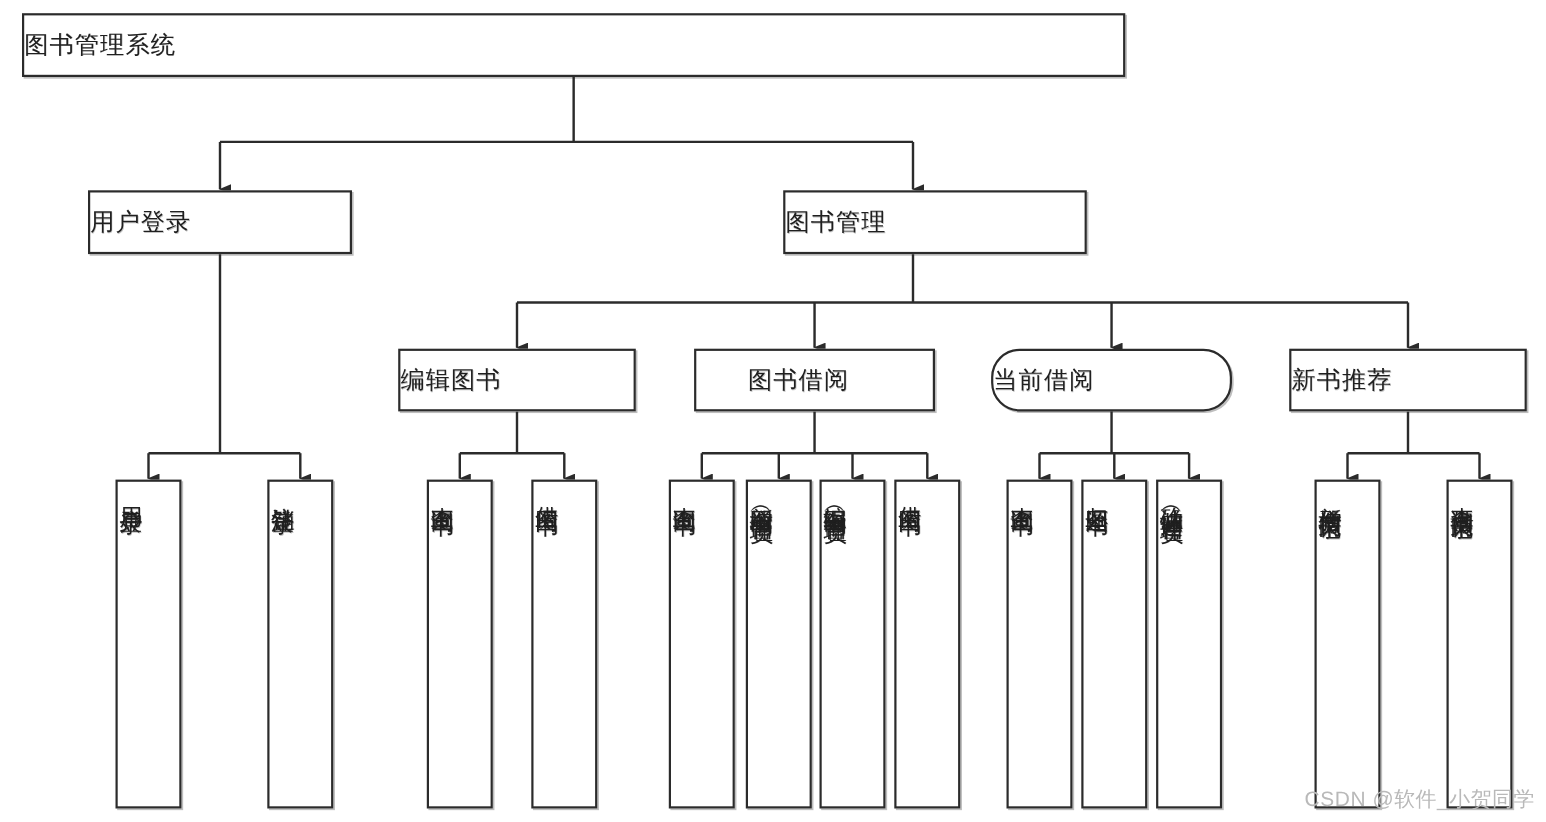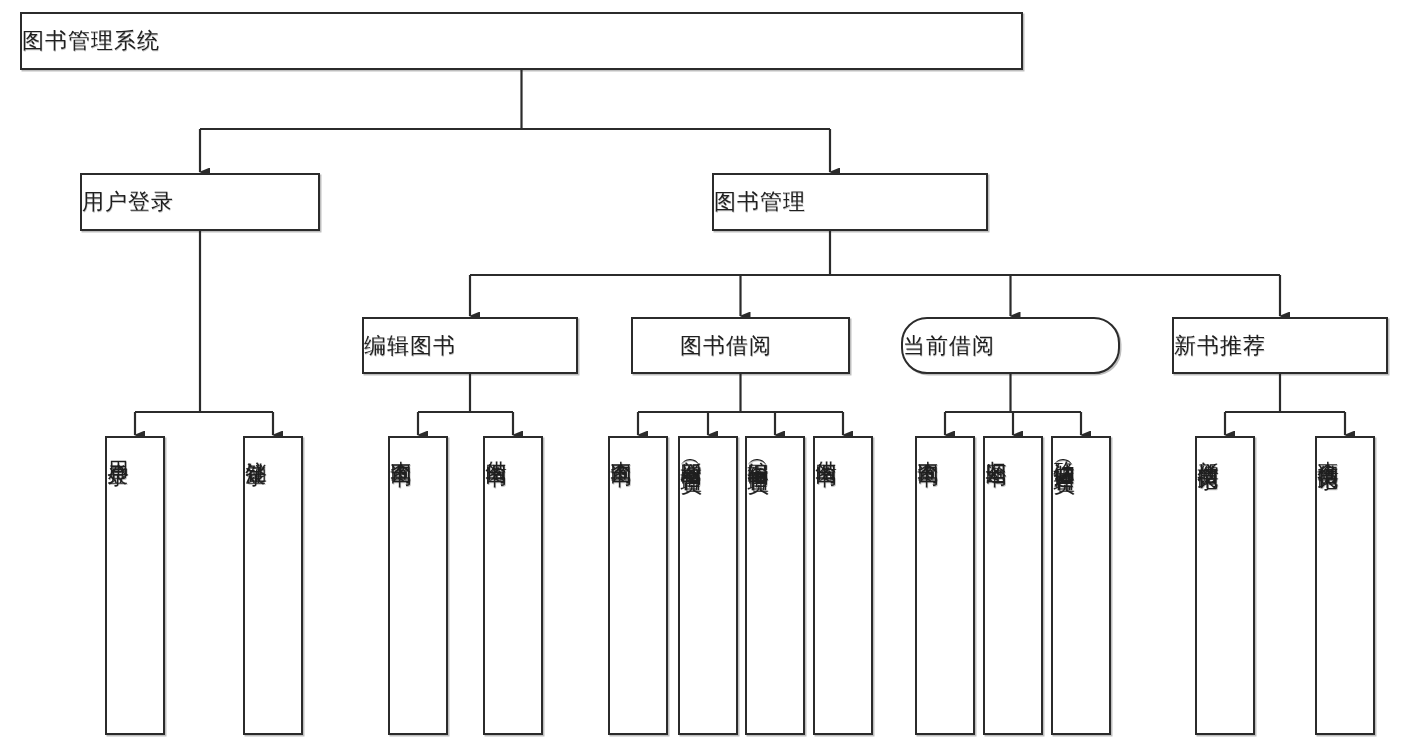--- a/index.html
+++ b/index.html
@@ -170,13 +170,14 @@
         <span class="label">确认归还（管理员）</span>
       </div>
       <div class="node vertical" style="left: 1195px; top: 436px; width: 60px; height: 299px;">
         <span class="label">新增借阅记录</span>
       </div>
       <div class="node vertical" style="left: 1315px; top: 436px; width: 60px; height: 299px;">
         <span class="label">查询借阅记录</span>
       </div>
     </div>
 
+  <div class="watermark">CSDN @软件_小贺同学</div>
 </div>
 
 </body></html>

